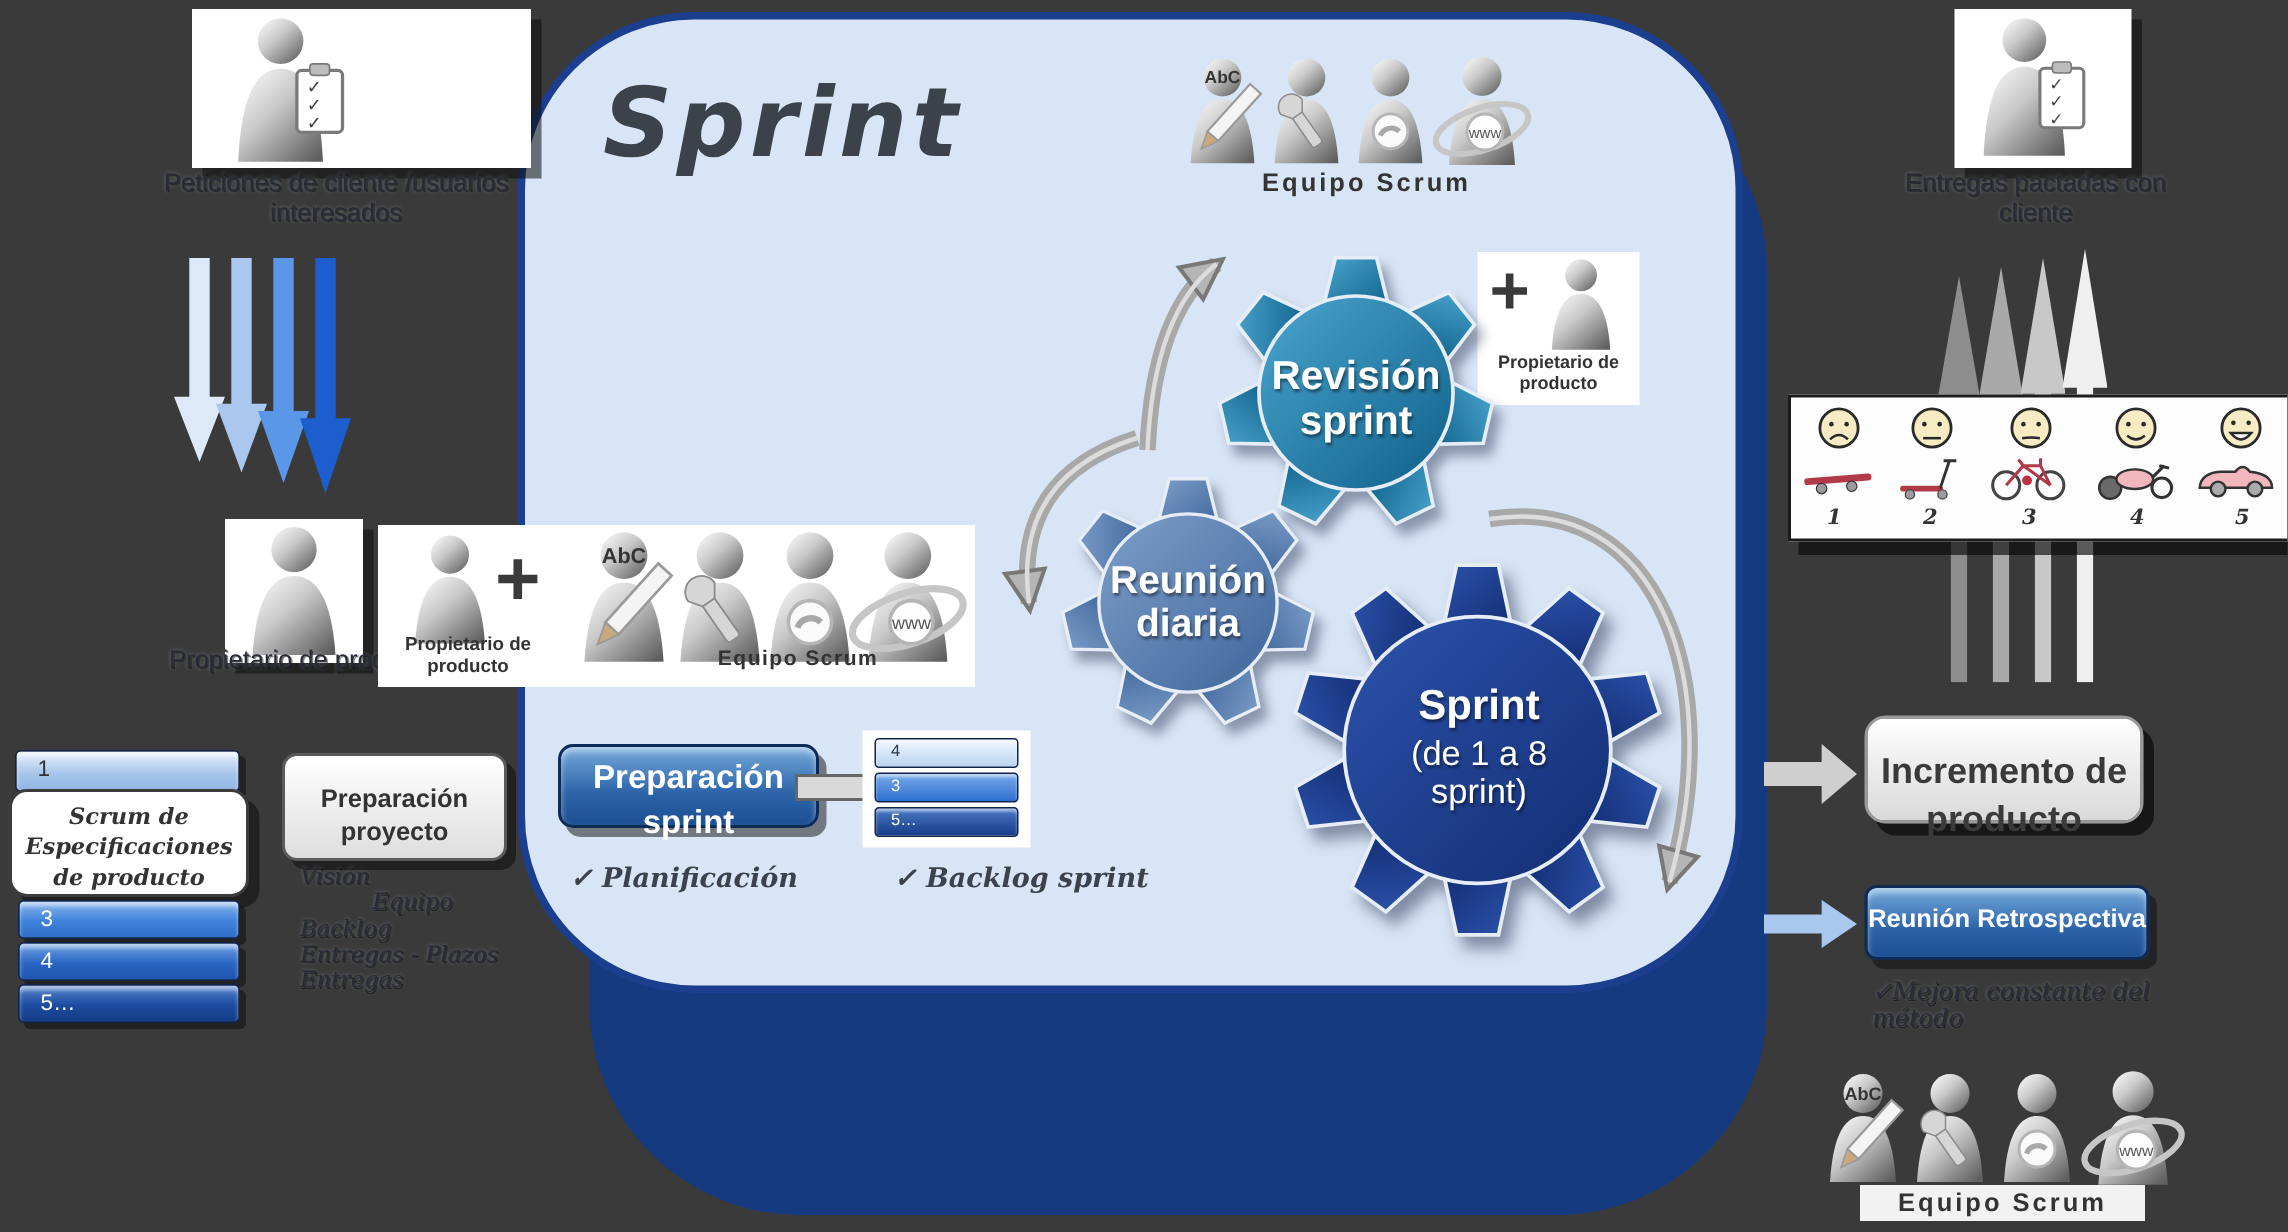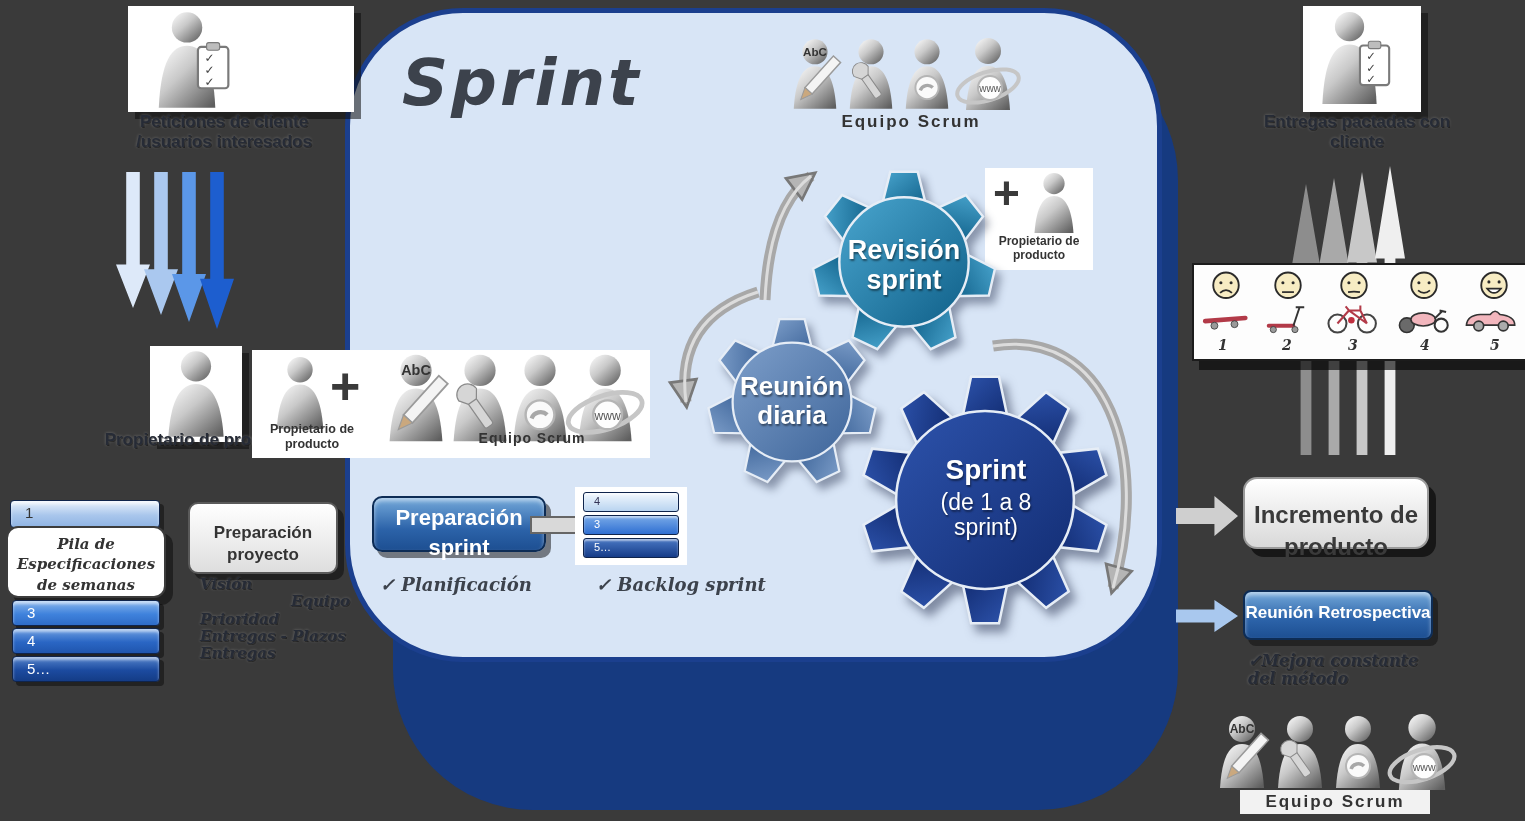--- a/index.html
+++ b/index.html
@@ -1,21 +1,21 @@
 <!DOCTYPE html>
 <html><head>
 <meta charset="utf-8">
 <style>
   html,body{margin:0;padding:0}
   body{width:1525px;height:821px;background:#3a3a3a;position:relative;overflow:hidden;
        font-family:"Liberation Sans",sans-serif;}
   .abs{position:absolute}
   .hand{font-family:"DejaVu Serif",serif;font-style:italic;font-weight:bold}
   .dkTxt{color:#262b36;text-shadow:0 0 3px rgba(255,255,255,.30),1px 1px 0 rgba(0,0,0,.55);
-         font-weight:bold;text-align:center;line-height:1.15}
+         font-weight:normal;text-align:center;line-height:1.15}
   .whiteBox{background:#fff;box-shadow:7px 7px 0 rgba(12,12,12,.55)}
   
   .navyPlate{left:393px;top:40px;width:785px;height:770px;border-radius:140px;background:#163a80}
   .sprintBox{left:345px;top:8px;width:817px;height:654px;border-radius:118px;
              background:#d8e5f6;border:5px solid #1b3f8e;box-sizing:border-box}
   .sprintTitle{left:402px;top:46px;width:270px;font-size:64px;font-weight:bold;font-style:italic;
                color:#3c424c;letter-spacing:3px;font-family:"DejaVu Sans",sans-serif}
   
   .row{border:1px solid #0f244c;border-radius:4px;color:#fff;font-size:15px;
        padding:3px 0 0 14px;box-sizing:border-box;
@@ -103,30 +103,30 @@
 <div class="abs whiteBox" style="left:150px;top:346px;width:92px;height:96px">
   <svg width="76" height="88" viewBox="0 0 56 70" style="margin:4px 0 0 8px">
     <circle cx="28" cy="13" r="12" fill="url(#gSilver)"></circle>
     <path d="M28 27 C16 27 8 39 6 69 L50 69 C48 39 40 27 28 27 Z" fill="url(#gSilver)"></path>
   </svg>
 </div>
 <div class="abs dkTxt" style="left:96px;top:430px;width:210px;font-size:17px">Propietario de producto</div>
 
 <div class="abs row rowLight" style="left:10px;top:500px;width:150px;height:28px">1</div>
 <div class="abs whiteBox hand" style="left:6px;top:526px;width:160px;height:72px;border:2px solid #3c3c3c;border-radius:12px;
-     font-size:15px;color:#333;text-align:center;line-height:1.35;padding-top:6px;box-sizing:border-box">Pila de Especificaciones de semanas</div>
+     font-size:15px;color:#333;text-align:center;line-height:1.35;padding-top:6px;box-sizing:border-box">Scrum de Especificaciones de producto</div>
 <div class="abs row rowMid" style="left:12px;top:600px;width:148px;height:26px">3</div>
 <div class="abs row rowMid2" style="left:12px;top:628px;width:148px;height:26px">4</div>
 <div class="abs row rowDark" style="left:12px;top:656px;width:148px;height:26px">5…</div>
 
 <div class="abs btnGrey" style="left:188px;top:502px;width:146px;height:50px;font-size:17px;line-height:1.3;padding-top:18px">Preparación proyecto</div>
 <div class="abs hand" style="left:200px;top:576px;width:150px;font-size:15px;line-height:1.3">
   <div class="dkTxt" style="text-align:left">Visión</div>
-  <div class="dkTxt" style="text-align:right">Equipo</div>
-  <div class="dkTxt" style="text-align:left">Prioridad</div>
+  <div class="dkTxt" style="text-align:center">Equipo</div>
+  <div class="dkTxt" style="text-align:left">Backlog</div>
   <div class="dkTxt" style="text-align:left">Entregas - Plazos</div>
   <div class="dkTxt" style="text-align:left">Entregas</div>
 </div>
 
 <div class="abs" style="left:252px;top:350px;width:398px;height:108px;background:#fff">
   <svg width="64" height="74" viewBox="0 0 56 70" style="position:absolute;left:16px;top:6px">
     <circle cx="28" cy="13" r="12" fill="url(#gSilver)"></circle>
     <path d="M28 27 C16 27 8 39 6 69 L50 69 C48 39 40 27 28 27 Z" fill="url(#gSilver)"></path>
   </svg>
   <div class="abs" style="left:78px;top:6px;font-size:52px;font-weight:bold;color:#3a3a3a">+</div>

